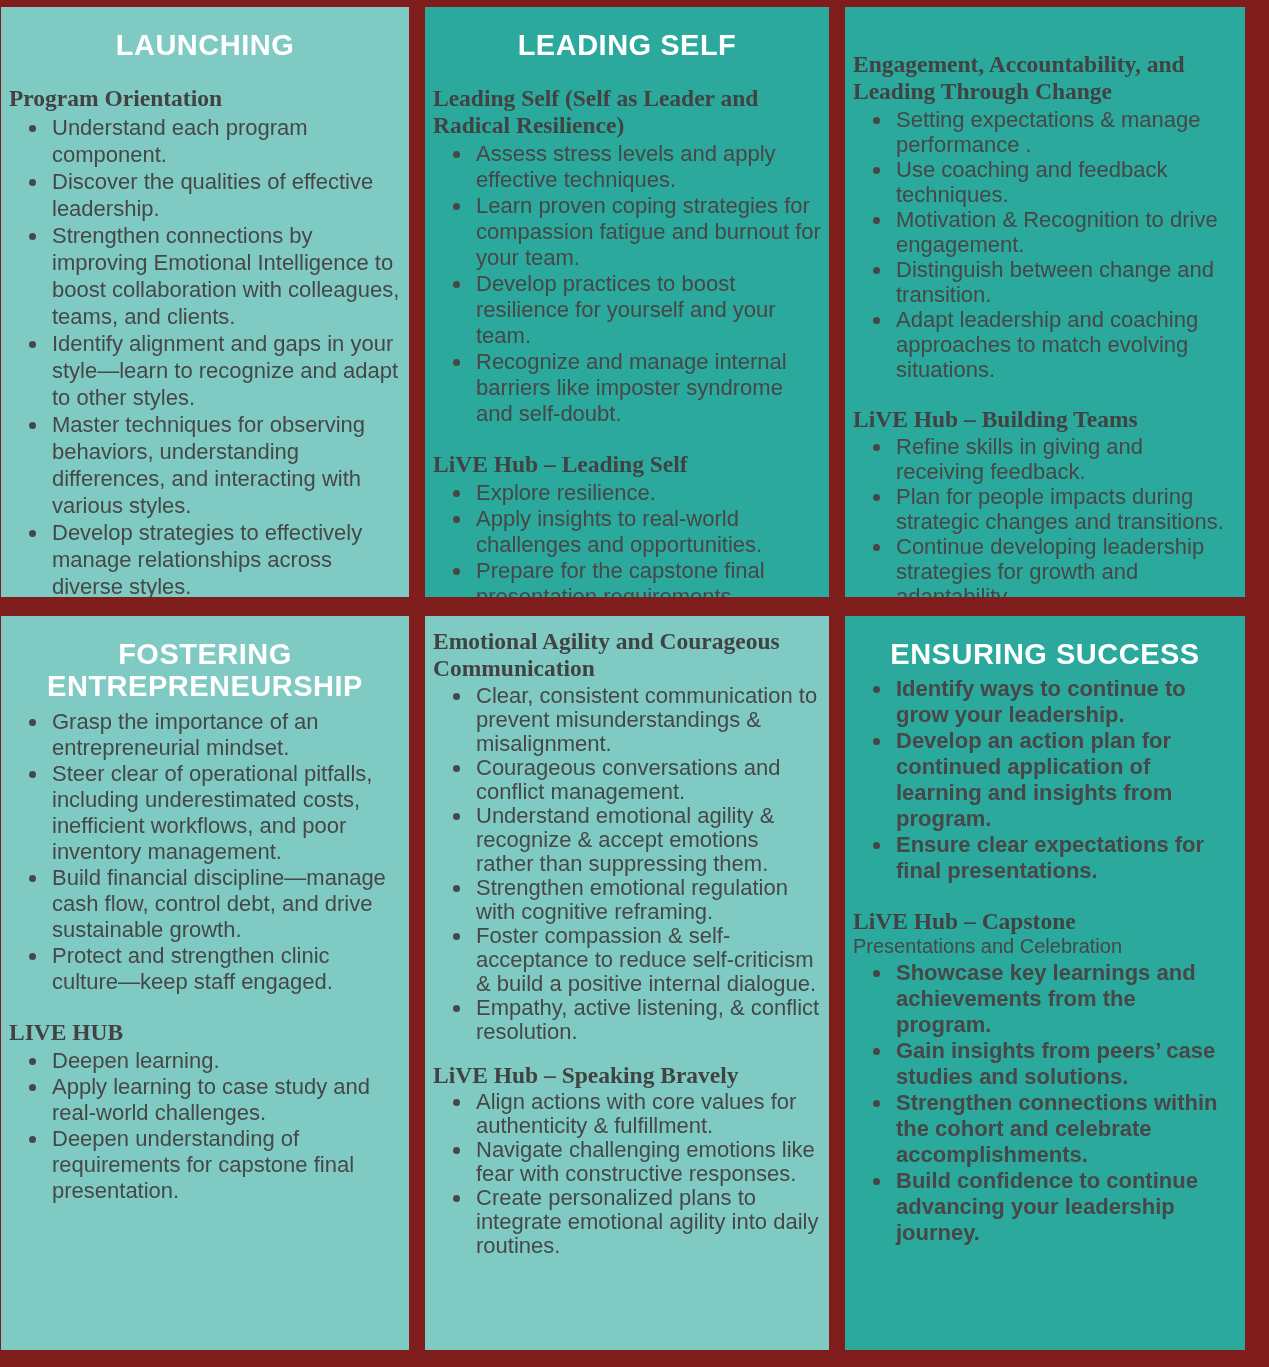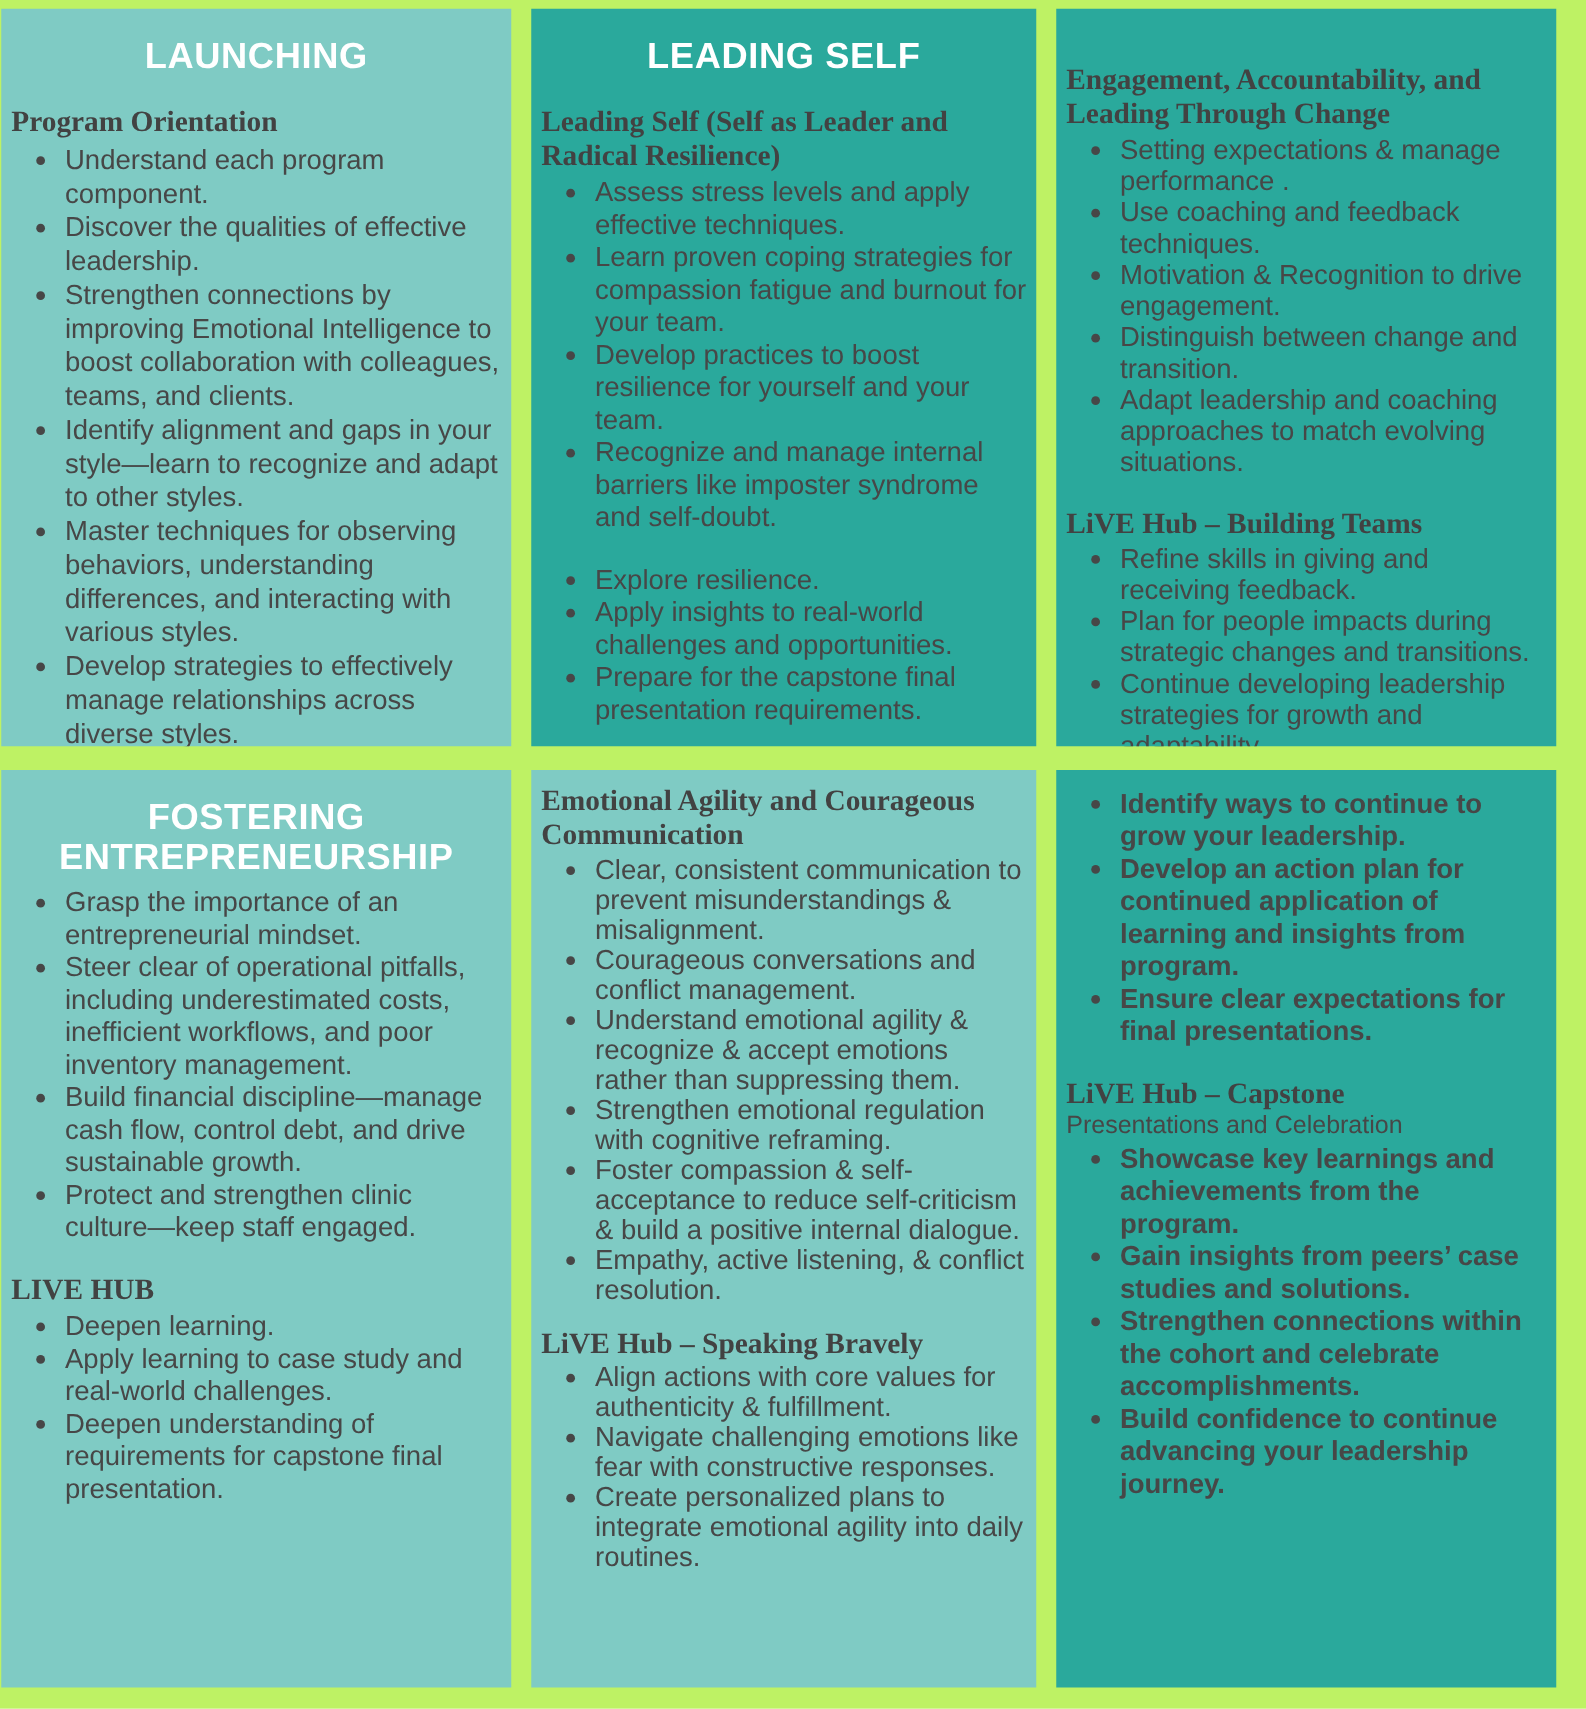--- a/index.html
+++ b/index.html
@@ -6,21 +6,21 @@
     margin: 0;
     padding: 0;
     background: #ffffff;
     width: 1269px;
     font-family: "Liberation Sans", "DejaVu Sans", sans-serif;
   }
   .page {
     width: 1269px;
     height: 1367px;
     box-sizing: border-box;
-    background: #bef264;
+    background: #7f1d1d;
   }
   .grid {
     display: grid;
     grid-template-columns: 408px 404px 400px;
     grid-template-rows: 590px 734px;
     column-gap: 16px;
     row-gap: 19px;
     padding: 7px 24px 17px 1px;
   }
   .panel {
@@ -103,20 +103,21 @@
         <div class="section">
           <h3 class="section-heading">Leading Self (Self as Leader and Radical Resilience)</h3>
           <ul class="bullets">
             <li>Assess stress levels and apply effective techniques.</li>
             <li>Learn proven coping strategies for compassion fatigue and burnout for your team.</li>
             <li>Develop practices to boost resilience for yourself and your team.</li>
             <li>Recognize and manage internal barriers like imposter syndrome and self-doubt.</li>
           </ul>
         </div>
         <div class="section">
+          <h3 class="section-heading">LiVE Hub – Leading Self</h3>
           <ul class="bullets">
             <li>Explore resilience.</li>
             <li>Apply insights to real-world challenges and opportunities.</li>
             <li>Prepare for the capstone final presentation requirements.</li>
           </ul>
         </div>
       </section>
       <section class="panel dark no-title" id="panel-building-teams">
         <div class="section">
           <h3 class="section-heading">Engagement, Accountability, and Leading Through Change</h3>
@@ -173,20 +174,21 @@
         <div class="section">
           <h3 class="section-heading">LiVE Hub – Speaking Bravely</h3>
           <ul class="bullets">
             <li>Align actions with core values for authenticity &amp; fulfillment.</li>
             <li>Navigate challenging emotions like fear with constructive responses.</li>
             <li>Create personalized plans to integrate emotional agility into daily routines.</li>
           </ul>
         </div>
       </section>
       <section class="panel dark" id="panel-ensuring-success">
+        <h2 class="panel-title">ENSURING SUCCESS</h2>
         <div class="section">
           <ul class="bullets">
             <li>Identify ways to continue to grow your leadership.</li>
             <li>Develop an action plan for continued application of learning and insights from program.</li>
             <li>Ensure clear expectations for final presentations.</li>
           </ul>
         </div>
         <div class="section">
           <h3 class="section-heading">LiVE Hub – Capstone</h3>
           <p class="section-subheading">Presentations and Celebration</p>

